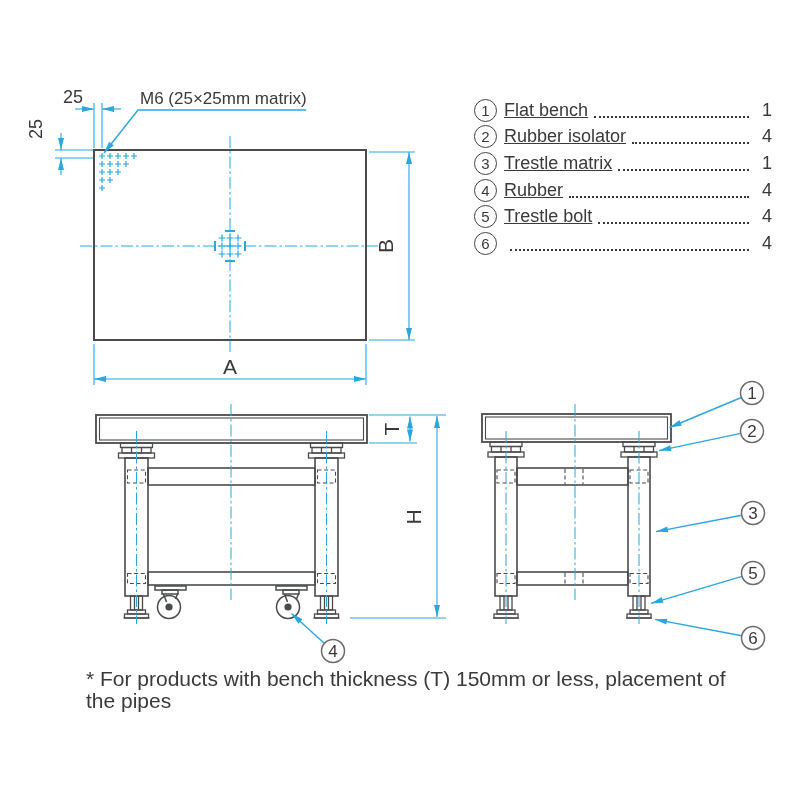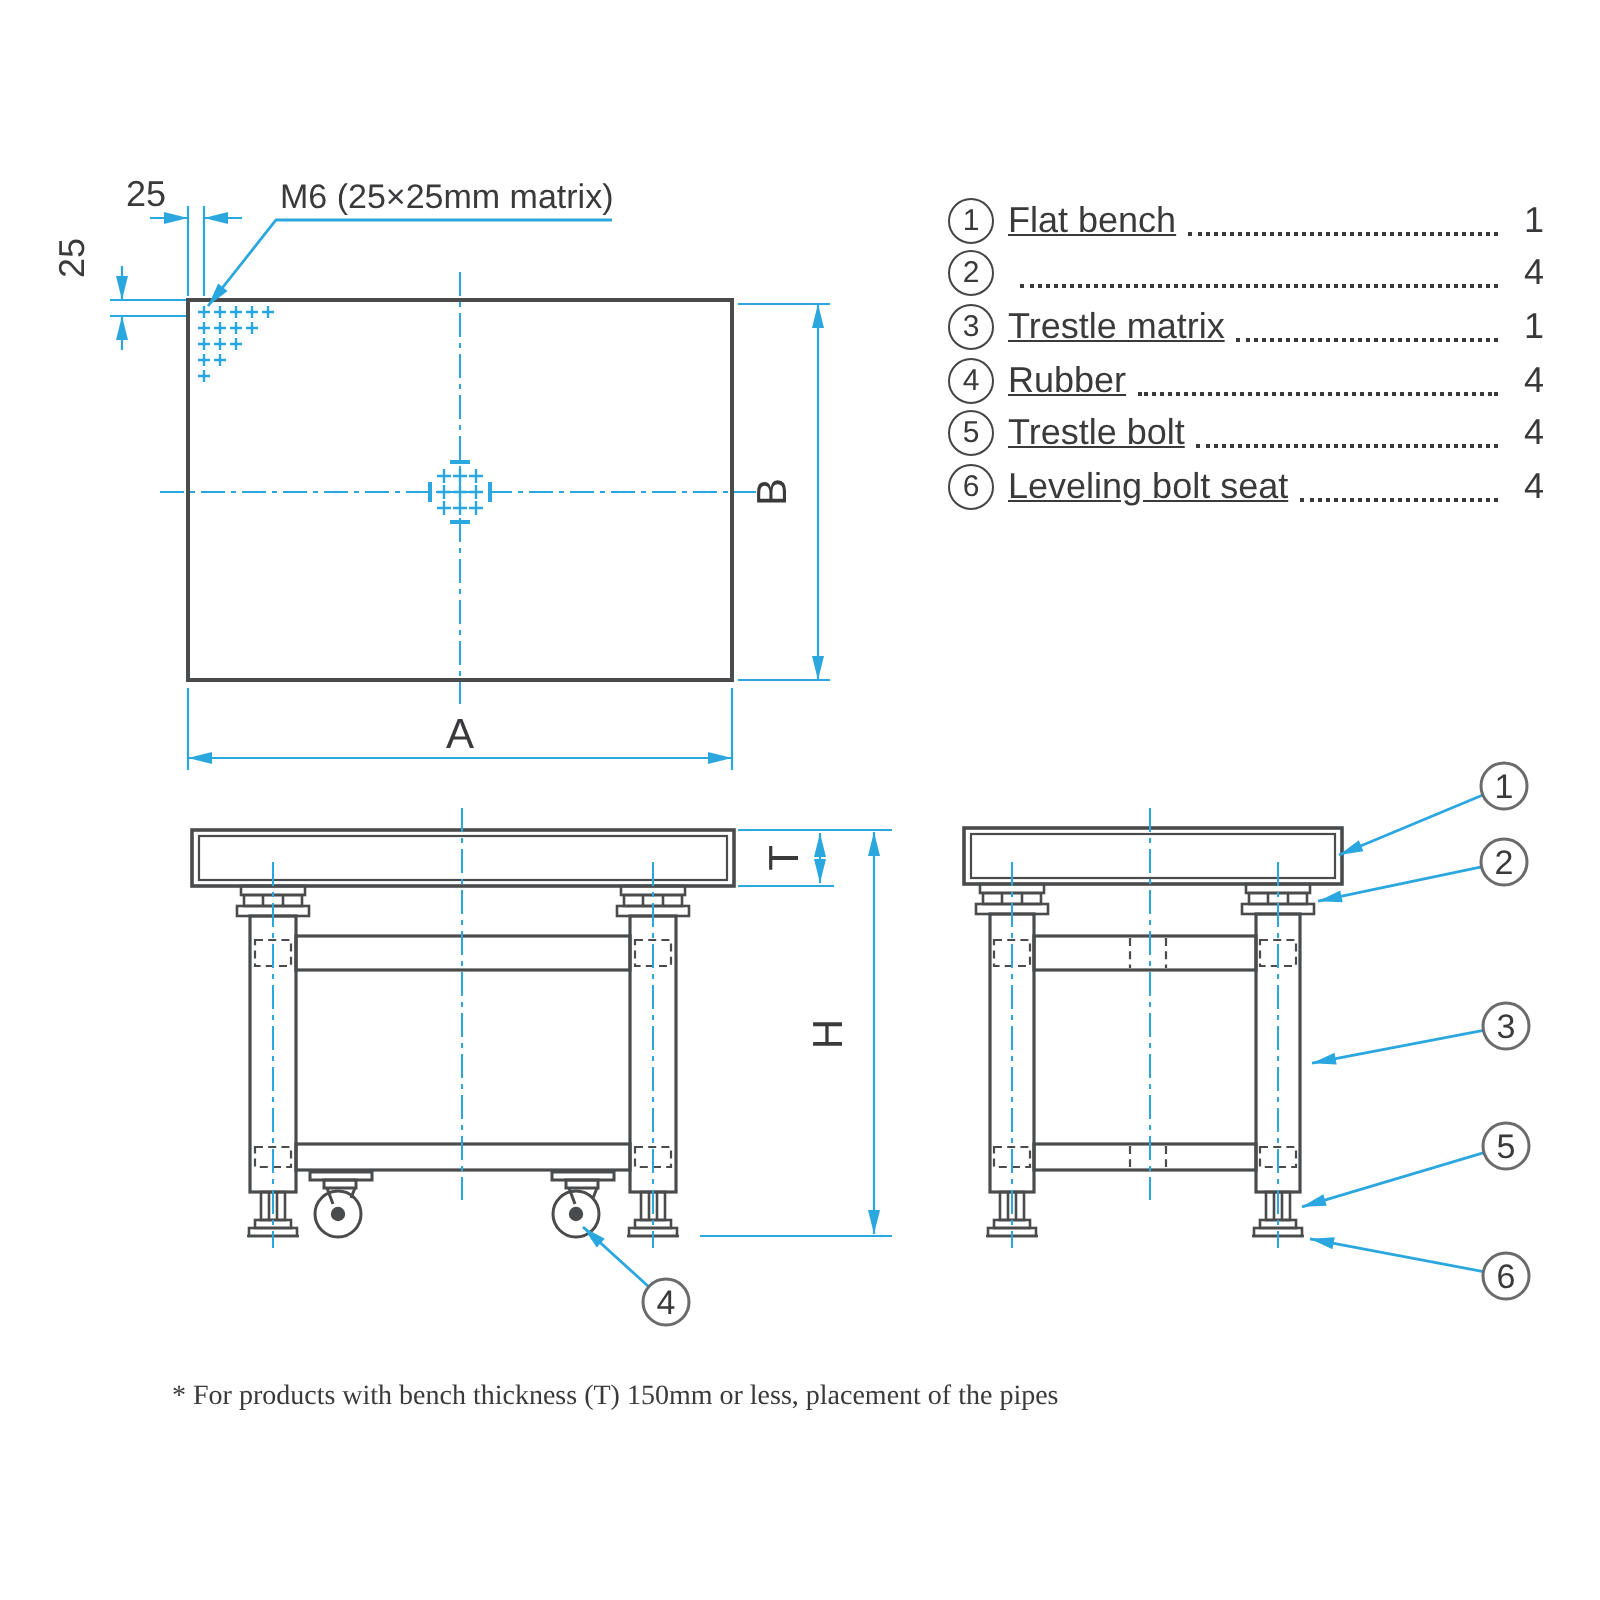--- a/index.html
+++ b/index.html
@@ -15,21 +15,21 @@
   
   .plist{position:absolute;left:474px;top:97px;width:298px;}
   .prow{display:flex;align-items:center;height:26.6px;}
   .pnum{flex:0 0 auto;width:21px;height:21px;border:1.8px solid #434446;border-radius:50%;
         font-size:15px;line-height:21px;text-align:center;margin-right:7px;}
   .plabel{flex:0 0 auto;font-size:18px;white-space:nowrap;text-decoration:underline;}
   .pdots{flex:1 1 auto;border-bottom:2.4px dotted #3a3a3c;height:13px;margin:0 7px 0 6px;}
   .pqty{flex:0 0 auto;width:16px;text-align:right;font-size:18px;}
 
   
-  .note{position:absolute;left:86px;top:688px;width:640px;font-size:14px;line-height:22px;font-family:Liberation Serif, serif;}
+  .note{position:absolute;left:86px;top:668px;width:640px;font-size:21px;line-height:22px;}
   .note .l2{padding-left:13px;display:block;}
 </style>
 </head>
 <body>
 
 <svg id="drawing" width="800" height="800" viewBox="0 0 800 800">
   <defs>
     <marker id="mE" markerWidth="14" markerHeight="8" refX="13" refY="4" orient="auto" markerUnits="userSpaceOnUse">
       <path d="M1 1 L13 4 L1 7 Z" fill="#2aa7de"></path>
     </marker>
@@ -238,20 +238,21 @@
 
 <div class="plist">
   <div class="prow">
     <span class="pnum">1</span>
     <span class="plabel">Flat bench</span>
     <span class="pdots"></span>
     <span class="pqty">1</span>
   </div>
   <div class="prow">
     <span class="pnum">2</span>
+    <span class="plabel">Rubber isolator</span>
     <span class="pdots"></span>
     <span class="pqty">4</span>
   </div>
   <div class="prow">
     <span class="pnum">3</span>
     <span class="plabel">Trestle matrix</span>
     <span class="pdots"></span>
     <span class="pqty">1</span>
   </div>
   <div class="prow">
@@ -261,21 +262,20 @@
     <span class="pqty">4</span>
   </div>
   <div class="prow">
     <span class="pnum">5</span>
     <span class="plabel">Trestle bolt</span>
     <span class="pdots"></span>
     <span class="pqty">4</span>
   </div>
   <div class="prow">
     <span class="pnum">6</span>
-    <span class="plabel">Leveling bolt seat</span>
     <span class="pdots"></span>
     <span class="pqty">4</span>
   </div>
 </div>
 
 <div class="note">
   <span>* For products with bench thickness (T) 150mm or less, placement of the pipes</span>
 </div>
 
 </body></html>

